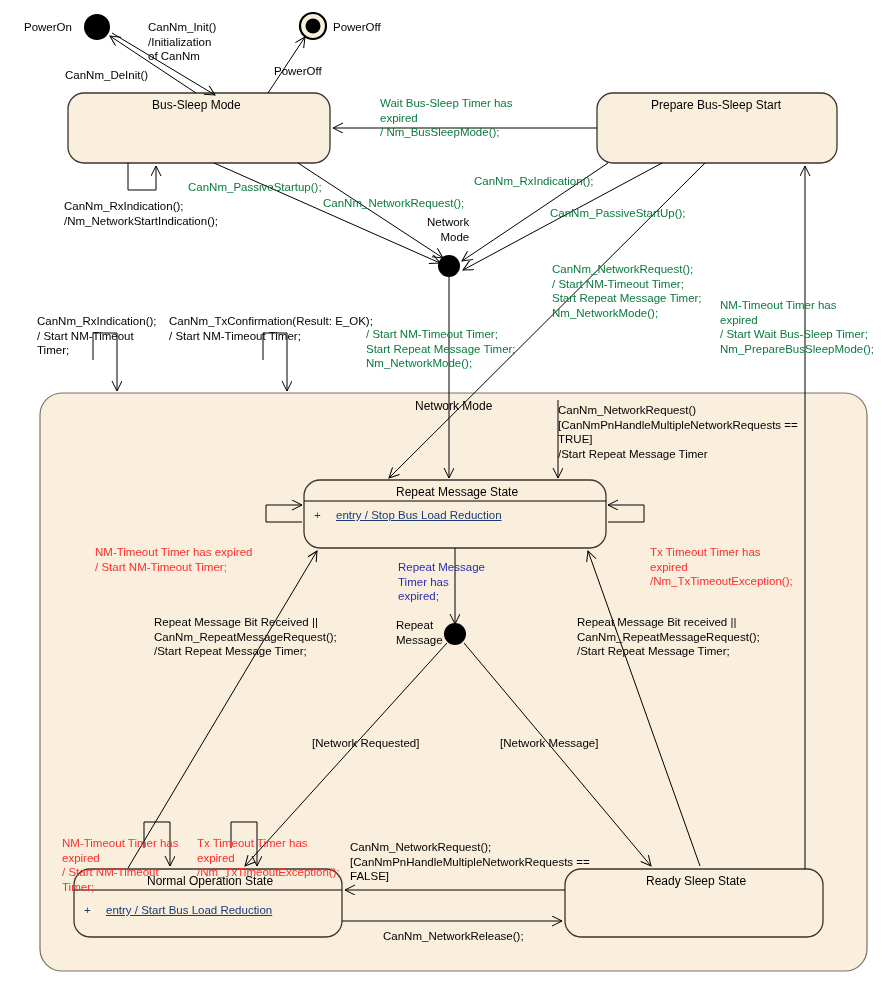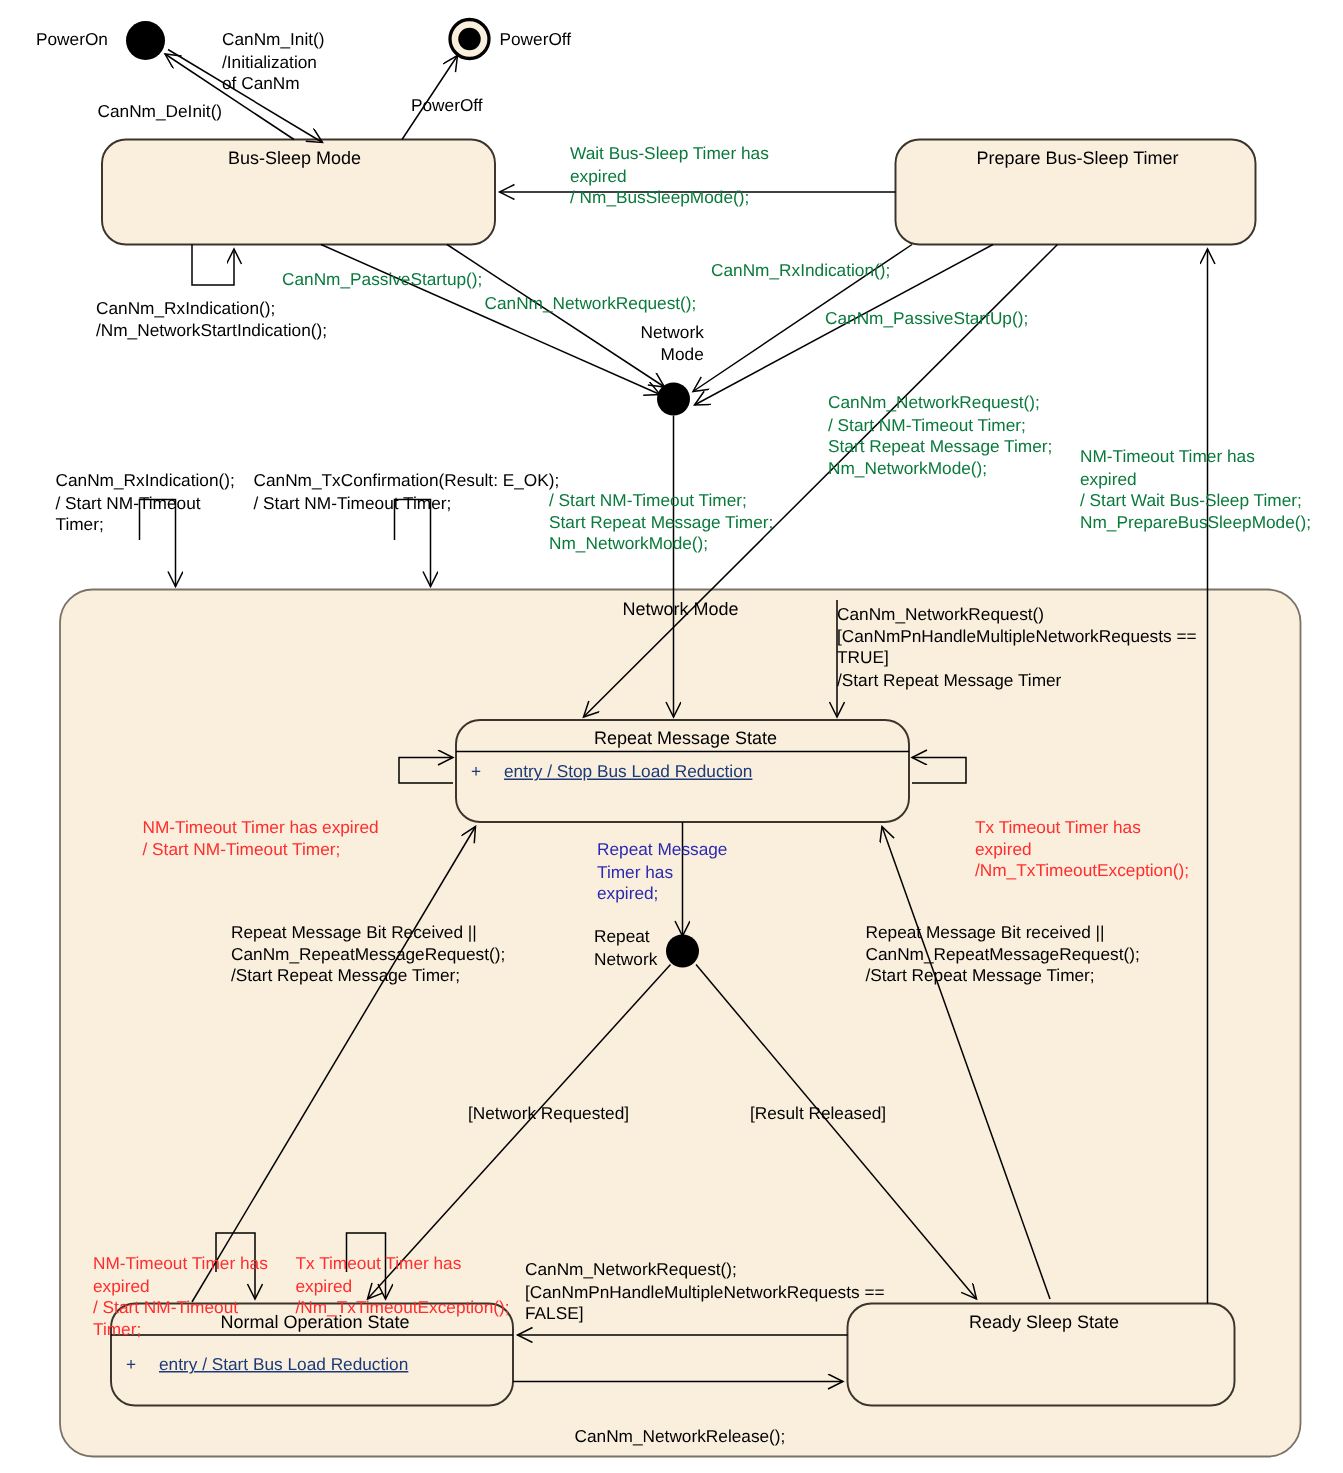--- a/index.html
+++ b/index.html
@@ -91,39 +91,39 @@
 
     <path d="M144,848 L144,822 L170,822 L170,866" fill="none" stroke="#000" stroke-width="1" marker-end="url(#oa)"></path>
     <path d="M231,848 L231,822 L257,822 L257,866" fill="none" stroke="#000" stroke-width="1" marker-end="url(#oa)"></path>
 
     <path d="M565,890 L345,890" fill="none" stroke="#000" stroke-width="1" marker-end="url(#oa)"></path>
 
     <path d="M342,921 L562,921" fill="none" stroke="#000" stroke-width="1" marker-end="url(#oa)"></path>
   </svg>
 
   <div class="statetitle" style="left:152px;top:98px;">Bus-Sleep Mode</div>
-  <div class="statetitle" style="left:651px;top:98px;">Prepare Bus-Sleep Timer</div>
+  <div class="statetitle" style="left:651px;top:98px;">Prepare Bus-Sleep Start</div>
   <div class="statetitle" style="left:415px;top:399px;">Network Mode</div>
 
   <div class="statetitle" style="left:396px;top:485px;">Repeat Message State</div>
   <div class="plus" style="left:314px;top:509px;">+</div>
   <div class="entrytxt" style="left:336px;top:509px;">entry / Stop Bus Load Reduction</div>
 
   <div class="statetitle" style="left:147px;top:874px;">Normal Operation State</div>
   <div class="plus" style="left:84px;top:904px;">+</div>
   <div class="entrytxt" style="left:106px;top:904px;">entry / Start Bus Load Reduction</div>
 
   <div class="statetitle" style="left:646px;top:874px;">Ready Sleep State</div>
 
   <div class="lbl black" style="left:24px;top:20px;">PowerOn</div>
   <div class="lbl black" style="left:333px;top:20px;">PowerOff</div>
   <div class="lbl black" style="left:427px;top:215px;text-align:right;">Network
 Mode</div>
   <div class="lbl black" style="left:396px;top:618px;text-align:left;">Repeat
-Network</div>
+Message</div>
 
   <div class="lbl black" style="left:148px;top:20px;">CanNm_Init()
 /Initialization
 of CanNm</div>
   <div class="lbl black" style="left:65px;top:68px;">CanNm_DeInit()</div>
   <div class="lbl black" style="left:274px;top:64px;">PowerOff</div>
   <div class="lbl green" style="left:380px;top:96px;">Wait Bus-Sleep Timer has
 expired
 / Nm_BusSleepMode();</div>
   <div class="lbl black" style="left:64px;top:199px;">CanNm_RxIndication();
@@ -160,26 +160,26 @@
   <div class="lbl blue" style="left:398px;top:560px;">Repeat Message
 Timer has
 expired;</div>
   <div class="lbl black" style="left:154px;top:615px;">Repeat Message Bit Received ||
 CanNm_RepeatMessageRequest();
 /Start Repeat Message Timer;</div>
   <div class="lbl black" style="left:577px;top:615px;">Repeat Message Bit received ||
 CanNm_RepeatMessageRequest();
 /Start Repeat Message Timer;</div>
   <div class="lbl black" style="left:312px;top:736px;">[Network Requested]</div>
-  <div class="lbl black" style="left:500px;top:736px;">[Result Released]</div>
+  <div class="lbl black" style="left:500px;top:736px;">[Network Message]</div>
   <div class="lbl red" style="left:62px;top:788px;">NM-Timeout Timer has
 expired
 / Start NM-Timeout
 Timer;</div>
   <div class="lbl red" style="left:197px;top:788px;">Tx Timeout Timer has
 expired
 /Nm_TxTimeoutException();</div>
   <div class="lbl black" style="left:350px;top:840px;">CanNm_NetworkRequest();
 [CanNmPnHandleMultipleNetworkRequests ==
 FALSE]</div>
-  <div class="lbl black" style="left:383px;top:951px;text-align:right;">CanNm_NetworkRelease();</div>
+  <div class="lbl black" style="left:383px;top:929px;text-align:right;">CanNm_NetworkRelease();</div>
 
 </div>
 
 </body></html>

